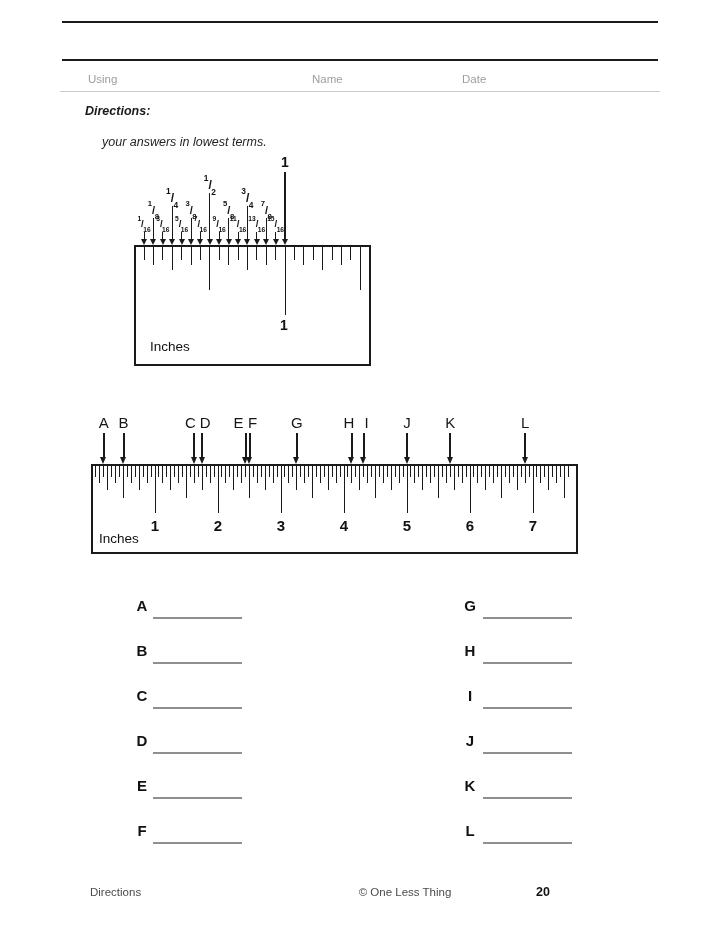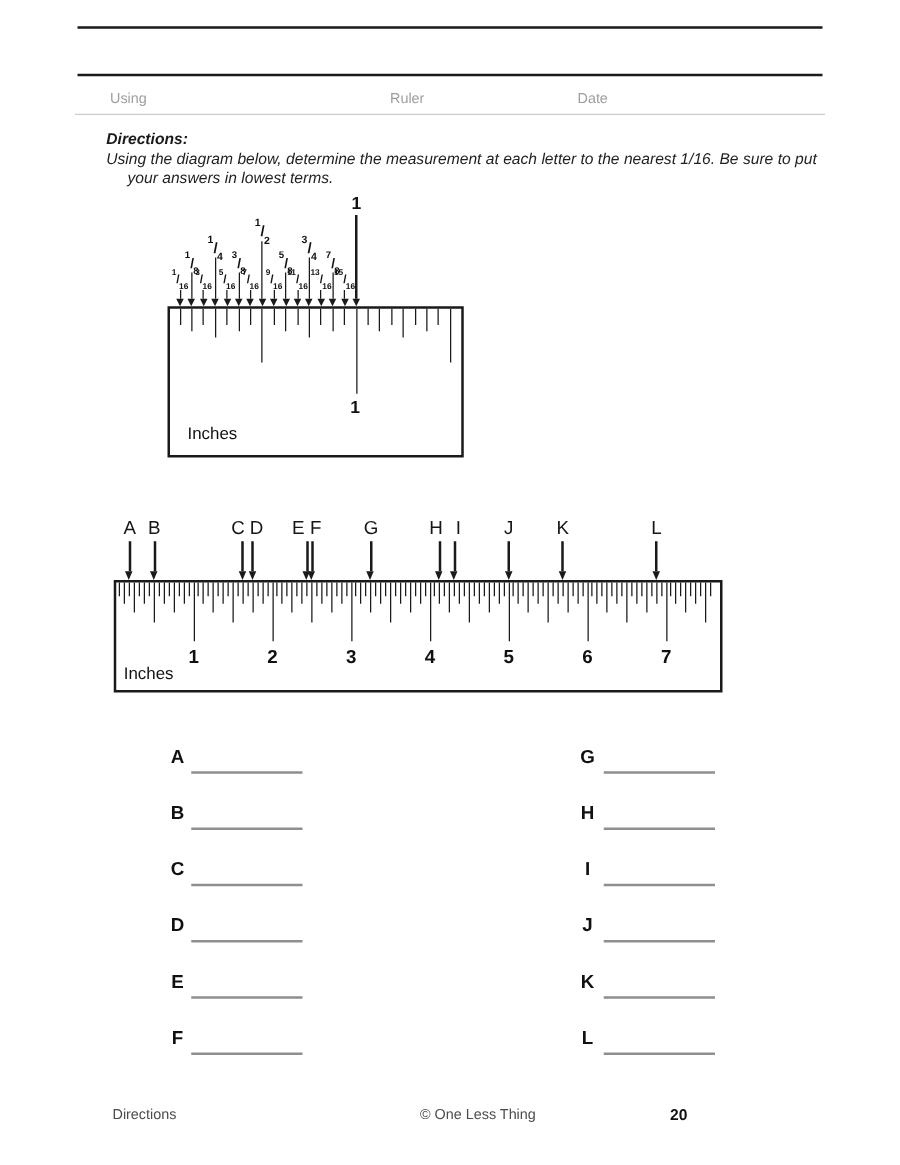--- a/index.html
+++ b/index.html
@@ -35,26 +35,25 @@
 </style>
 </head>
 <body>
 
 <div class="page">
 
   <div class="rule" style="left:62px;top:21px;width:596px;height:2px;"></div>
   <div class="rule" style="left:62px;top:59px;width:596px;height:2px;"></div>
 
   <div class="fieldlab" style="left:88px;top:73px;">Using</div>
-  <div class="fieldlab" style="left:312px;top:73px;">Ruler</div>
+  <div class="fieldlab" style="left:312px;top:73px;">Name</div>
   <div class="fieldlab" style="left:462px;top:73px;">Date</div>
   <div class="grayline" style="left:60px;top:91px;width:600px;"></div>
 
   <div class="dir-label" style="left:85px;top:104px;">Directions:</div>
-  <div class="dir-line" style="left:85px;top:120px;">Using the diagram below, determine the measurement at each letter to the nearest 1/16. Be sure to put</div>
   <div class="dir-line" style="left:102px;top:135px;">your answers in lowest terms.</div>
 
   <div class="layer" id="top-ruler">
       <div class="rulerbox" style="left: 134px; top: 245px; width: 233px; height: 117px;"></div>
       <div class="tick" style="left: 143.5px; top: 247px; height: 13px;"></div>
       <div class="tick" style="left: 152.9px; top: 247px; height: 18px;"></div>
       <div class="tick" style="left: 162.3px; top: 247px; height: 13px;"></div>
       <div class="tick" style="left: 171.7px; top: 247px; height: 23px;"></div>
       <div class="tick" style="left: 181.1px; top: 247px; height: 13px;"></div>
       <div class="tick" style="left: 190.5px; top: 247px; height: 18px;"></div>
@@ -317,16 +316,16 @@
       <div class="ans-line" style="left: 483px; top: 707px;"></div>
       <div class="ans-letter" style="left: 456px; top: 732px;">J</div>
       <div class="ans-line" style="left: 483px; top: 752px;"></div>
       <div class="ans-letter" style="left: 456px; top: 777px;">K</div>
       <div class="ans-line" style="left: 483px; top: 797px;"></div>
       <div class="ans-letter" style="left: 456px; top: 822px;">L</div>
       <div class="ans-line" style="left: 483px; top: 842px;"></div>
     </div>
 
   <div class="foot" style="left:90px;top:886px;">Directions</div>
-  <div class="foot" style="left:336px;top:886px;width:160px;text-align:left;">© One Less Thing</div>
+  <div class="foot" style="left:325px;top:886px;width:160px;text-align:center;">© One Less Thing</div>
   <div class="pagenum" style="left:536px;top:885px;">20</div>
 
 </div>
 
 </body></html>

